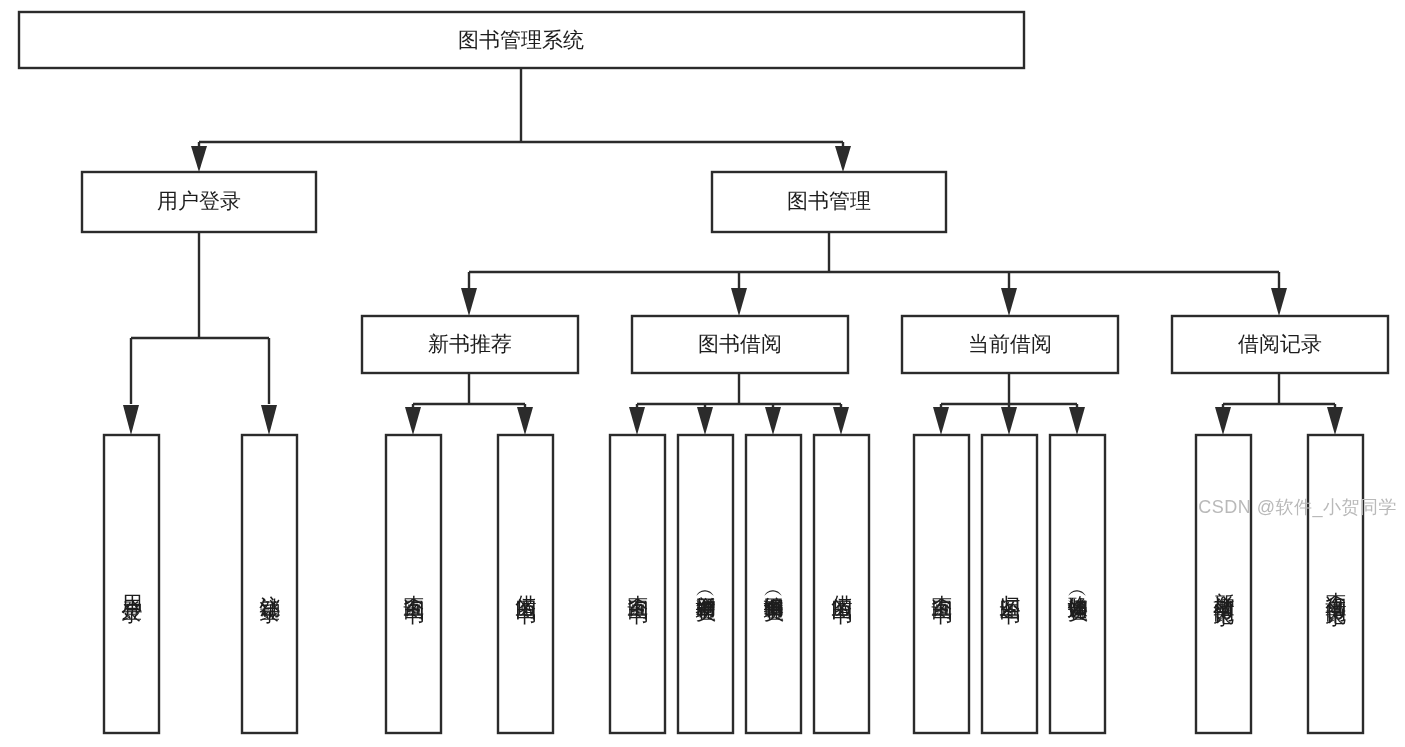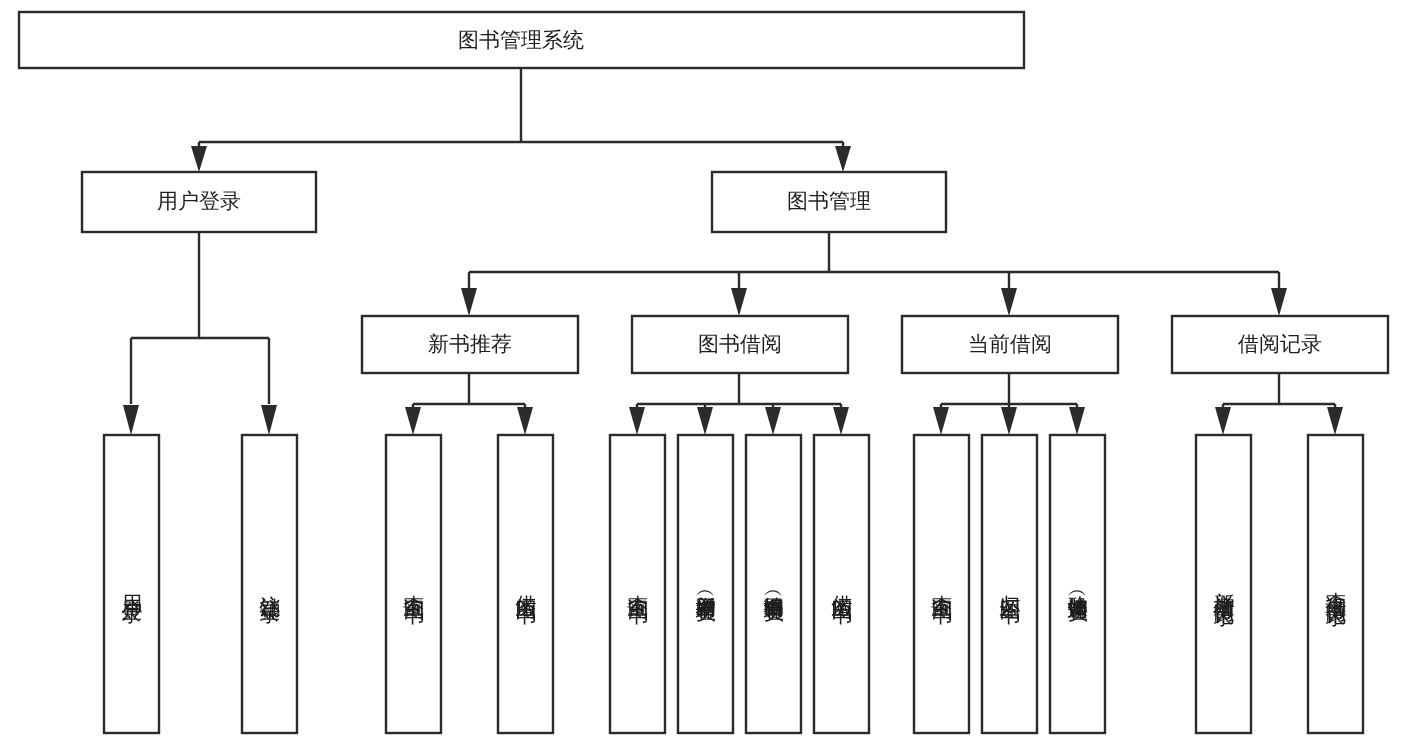--- a/index.html
+++ b/index.html
@@ -256,20 +256,21 @@
     </g>
     <g>
       <rect class="node-box" x="1308" y="435" width="55" height="298"></rect>
       <foreignObject x="1308" y="435" width="55" height="298">
         <div xmlns="http://www.w3.org/1999/xhtml" class="vtext-wrap">查询借阅记录</div>
       </foreignObject>
     </g>
 
   </svg>
 
+  <div class="watermark">CSDN @软件_小贺同学</div>
 </div>
 
 <style>
   .vtext-wrap {
     width: 55px;
     height: 298px;
     display: flex;
     align-items: center;
     justify-content: center;
     writing-mode: vertical-rl;

